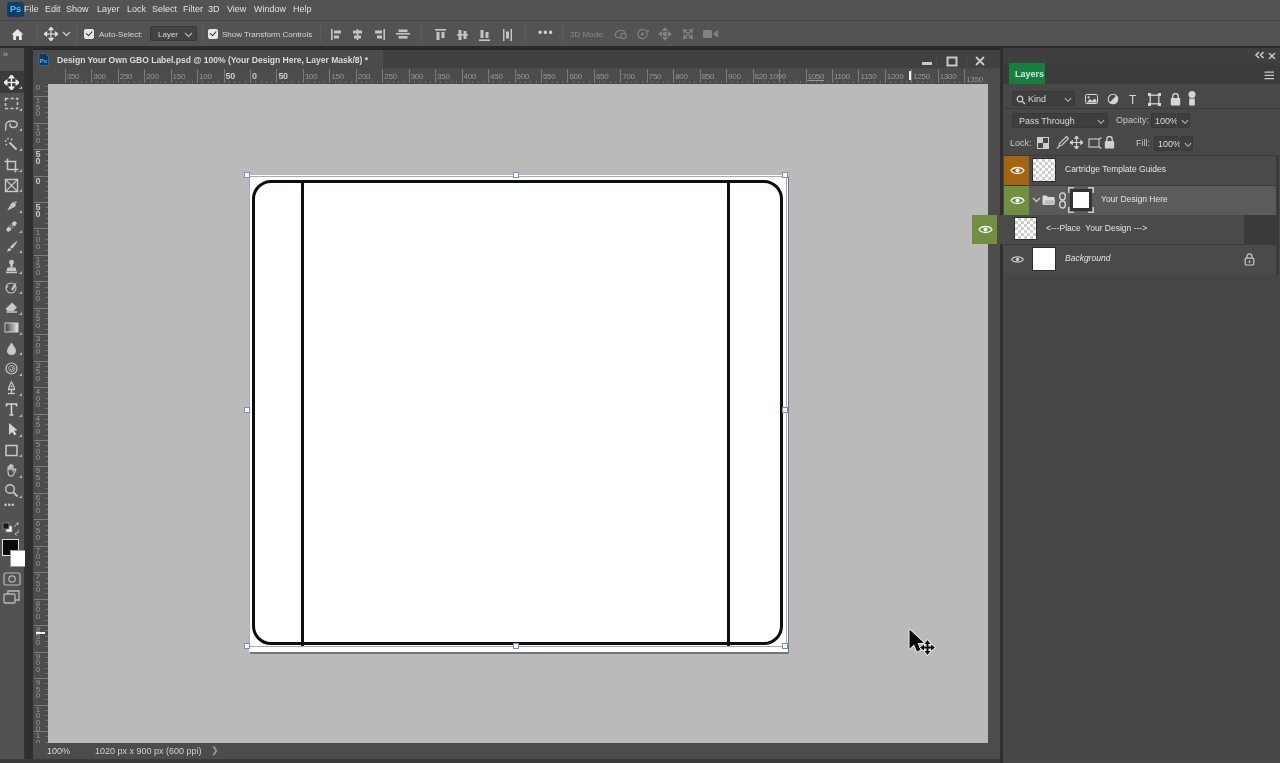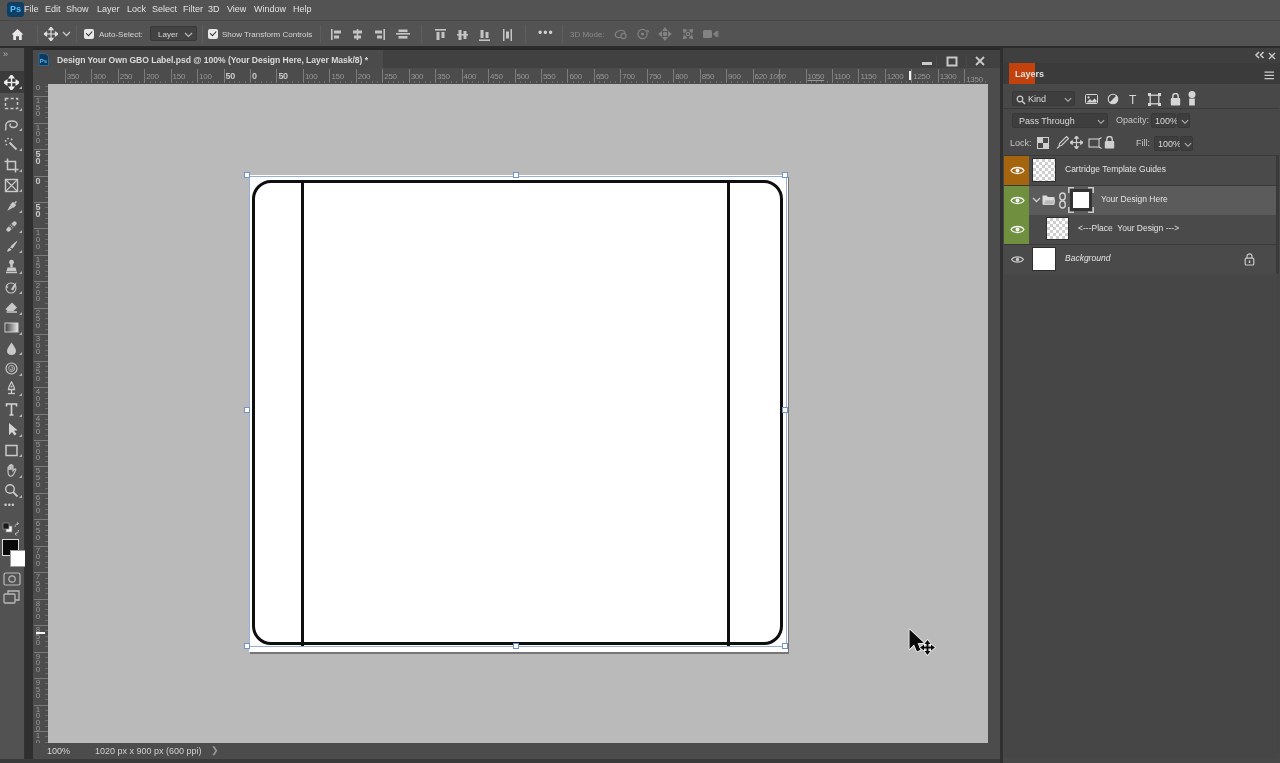--- a/index.html
+++ b/index.html
@@ -793,21 +793,21 @@
     <div style="position:absolute;left:0;top:0;width:277px;height:15px;background:#3f3f3f;">
       <svg style="position:absolute;left:251px;top:3px;" width="11" height="8" viewBox="0 0 11 8">
         <path d="M5 1 L2 4 L5 7 M9.5 1 L6.5 4 L9.5 7" stroke="#d0d0d0" stroke-width="1.5" fill="none"></path>
         </svg>
       <svg style="position:absolute;left:265px;top:3.5px;" width="8" height="8" viewBox="0 0 8 8">
         <path d="M1 1 L7 7 M7 1 L1 7" stroke="#c9c9c9" stroke-width="1.4"></path>
         </svg>
     </div>
 
     <div style="position:absolute;left:0;top:15px;width:277px;height:21px;background:#3b3b3b;">
-      <div style="position:absolute;left:6px;top:0;width:26px;height:21px;background:#c2410c;">
+      <div style="position:absolute;left:6px;top:0;width:36px;height:21px;background:#15803d;">
         <span style="position:absolute;left:6px;top:6px;font-size:9px;font-weight:bold;color:#e0e0e0;">Layers</span>
       </div>
       <svg style="position:absolute;left:261px;top:8px;" width="11" height="9" viewBox="0 0 11 9">
         <path d="M0.5 1.2 H10 M0.5 4.4 H10 M0.5 7.6 H10" stroke="#c9c9c9" stroke-width="1.3"></path>
         </svg>
     </div>
 
     <div style="position:absolute;left:0;top:36px;width:277px;height:727px;background:#484848;"></div>
 
     <div class="ddown" style="left:9px;top:43px;width:63px;height:15px;background:#3e3e3e;">
@@ -936,21 +936,21 @@
   </div>
   <div class="lrow" style="left:1004px;top:156px;">
     <div class="eyecol" style="background:#a5650e;"></div>
     <svg class="abs eye" style="left:6px;top:9px;" width="15" height="11" viewBox="0 0 15 11">
         <path d="M1 5.5 C3.5 1.5 11.5 1.5 14 5.5 C11.5 9.5 3.5 9.5 1 5.5 Z" fill="none" stroke="#f2f2f2" stroke-width="1.3"></path>
         <circle cx="7.5" cy="5.5" r="2" fill="#f2f2f2"></circle>
       </svg>
     <div class="thumb checker" style="left:28px;top:2px;width:24px;height:24px;"></div>
     <span class="ltext" style="left:61px;top:8px;">Cartridge Template Guides</span>
   </div>
-  <div class="lrow" style="left:1004px;top:215px;">
+  <div class="lrow" style="left:972px;top:215px;">
     <div class="eyecol" style="background:#70903f;"></div>
     <svg class="abs eye3" style="left:6px;top:9px;" width="15" height="11" viewBox="0 0 15 11">
         <path d="M1 5.5 C3.5 1.5 11.5 1.5 14 5.5 C11.5 9.5 3.5 9.5 1 5.5 Z" fill="none" stroke="#f2f2f2" stroke-width="1.3"></path>
         <circle cx="7.5" cy="5.5" r="2" fill="#f2f2f2"></circle>
       </svg>
     <div class="thumb checker" style="left:42px;top:2px;width:23px;height:23px;"></div>
     <span class="ltext" style="left:74px;top:8px;">&lt;---Place&nbsp; Your Design ---&gt;</span>
   </div>
   <div class="lrow" style="left:1004px;top:244.5px;">
     <svg class="abs eye4" style="left:6px;top:9px;" width="15" height="11" viewBox="0 0 15 11">

